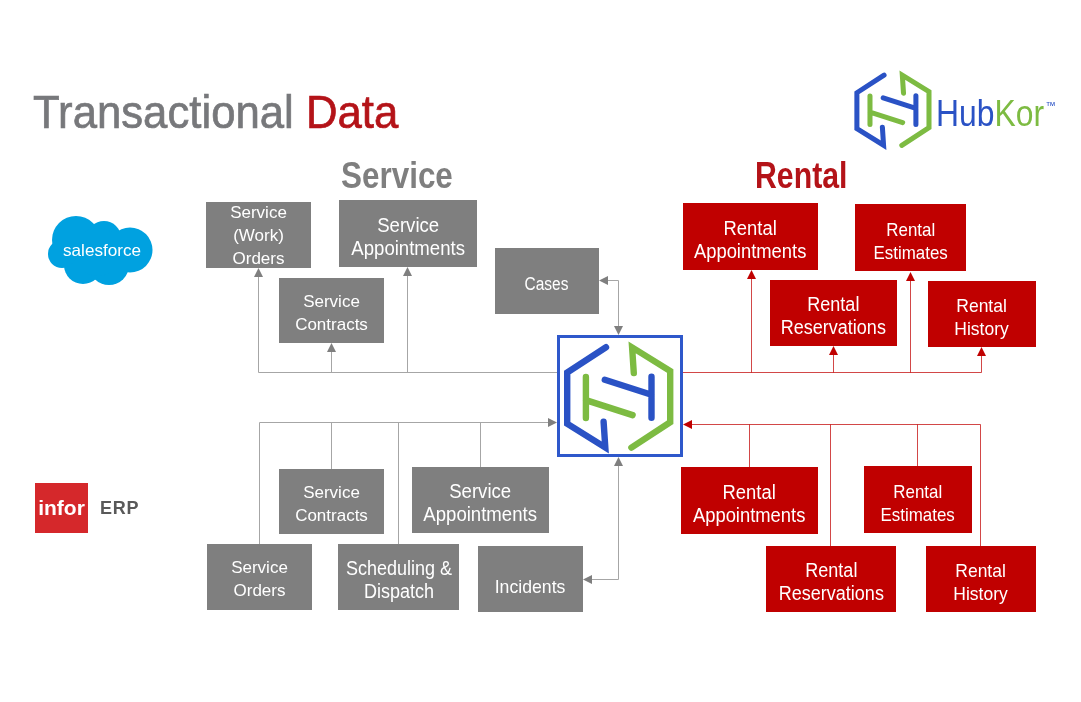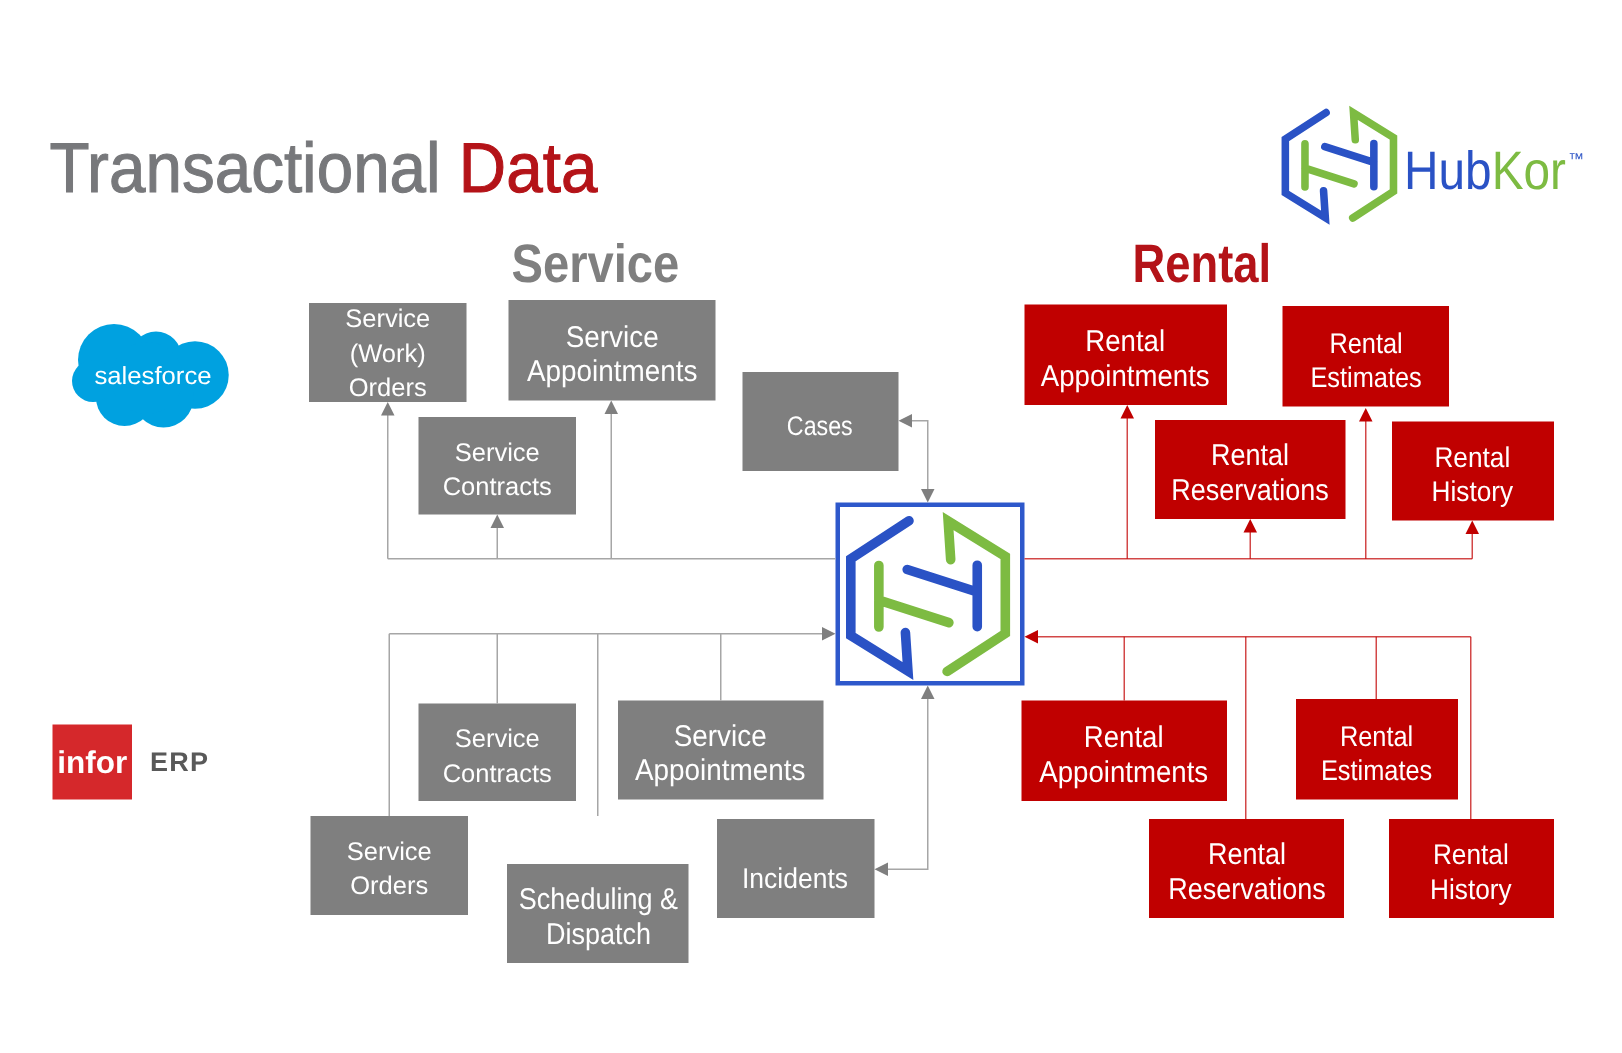--- a/index.html
+++ b/index.html
@@ -38,21 +38,21 @@
   </div>
 <div class="box gray" style="left:279px;top:469px;width:105px;height:65px;padding-top:4px;box-sizing:border-box;">
     <span>Service<br>Contracts</span>
   </div>
 <div class="box gray" style="left:412px;top:467px;width:137px;height:66px;font-size:20px;padding-top:6px;box-sizing:border-box;">
     <span style="transform:scale(0.93,1);">Service<br>Appointments</span>
   </div>
 <div class="box gray" style="left:207px;top:544px;width:105px;height:66px;padding-top:4px;box-sizing:border-box;">
     <span>Service<br>Orders</span>
   </div>
-<div class="box gray" style="left:338px;top:544px;width:121px;height:66px;font-size:20px;padding-top:6px;box-sizing:border-box;margin-top:32px;">
+<div class="box gray" style="left:338px;top:544px;width:121px;height:66px;font-size:20px;padding-top:6px;box-sizing:border-box;">
     <span style="transform:scale(0.9,1);">Scheduling &amp;<br>Dispatch</span>
   </div>
 <div class="box gray" style="left:478px;top:546px;width:105px;height:66px;font-size:19px;padding-top:14px;box-sizing:border-box;">
     <span style="transform:scale(0.93,1);">Incidents</span>
   </div>
 
 <div class="box red" style="left:683px;top:203px;width:135px;height:67px;font-size:20px;padding-top:6px;box-sizing:border-box;">
     <span style="transform:scale(0.92,1);">Rental<br>Appointments</span>
   </div>
 <div class="box red" style="left:855px;top:204px;width:111px;height:67px;font-size:19px;padding-top:6px;box-sizing:border-box;">

